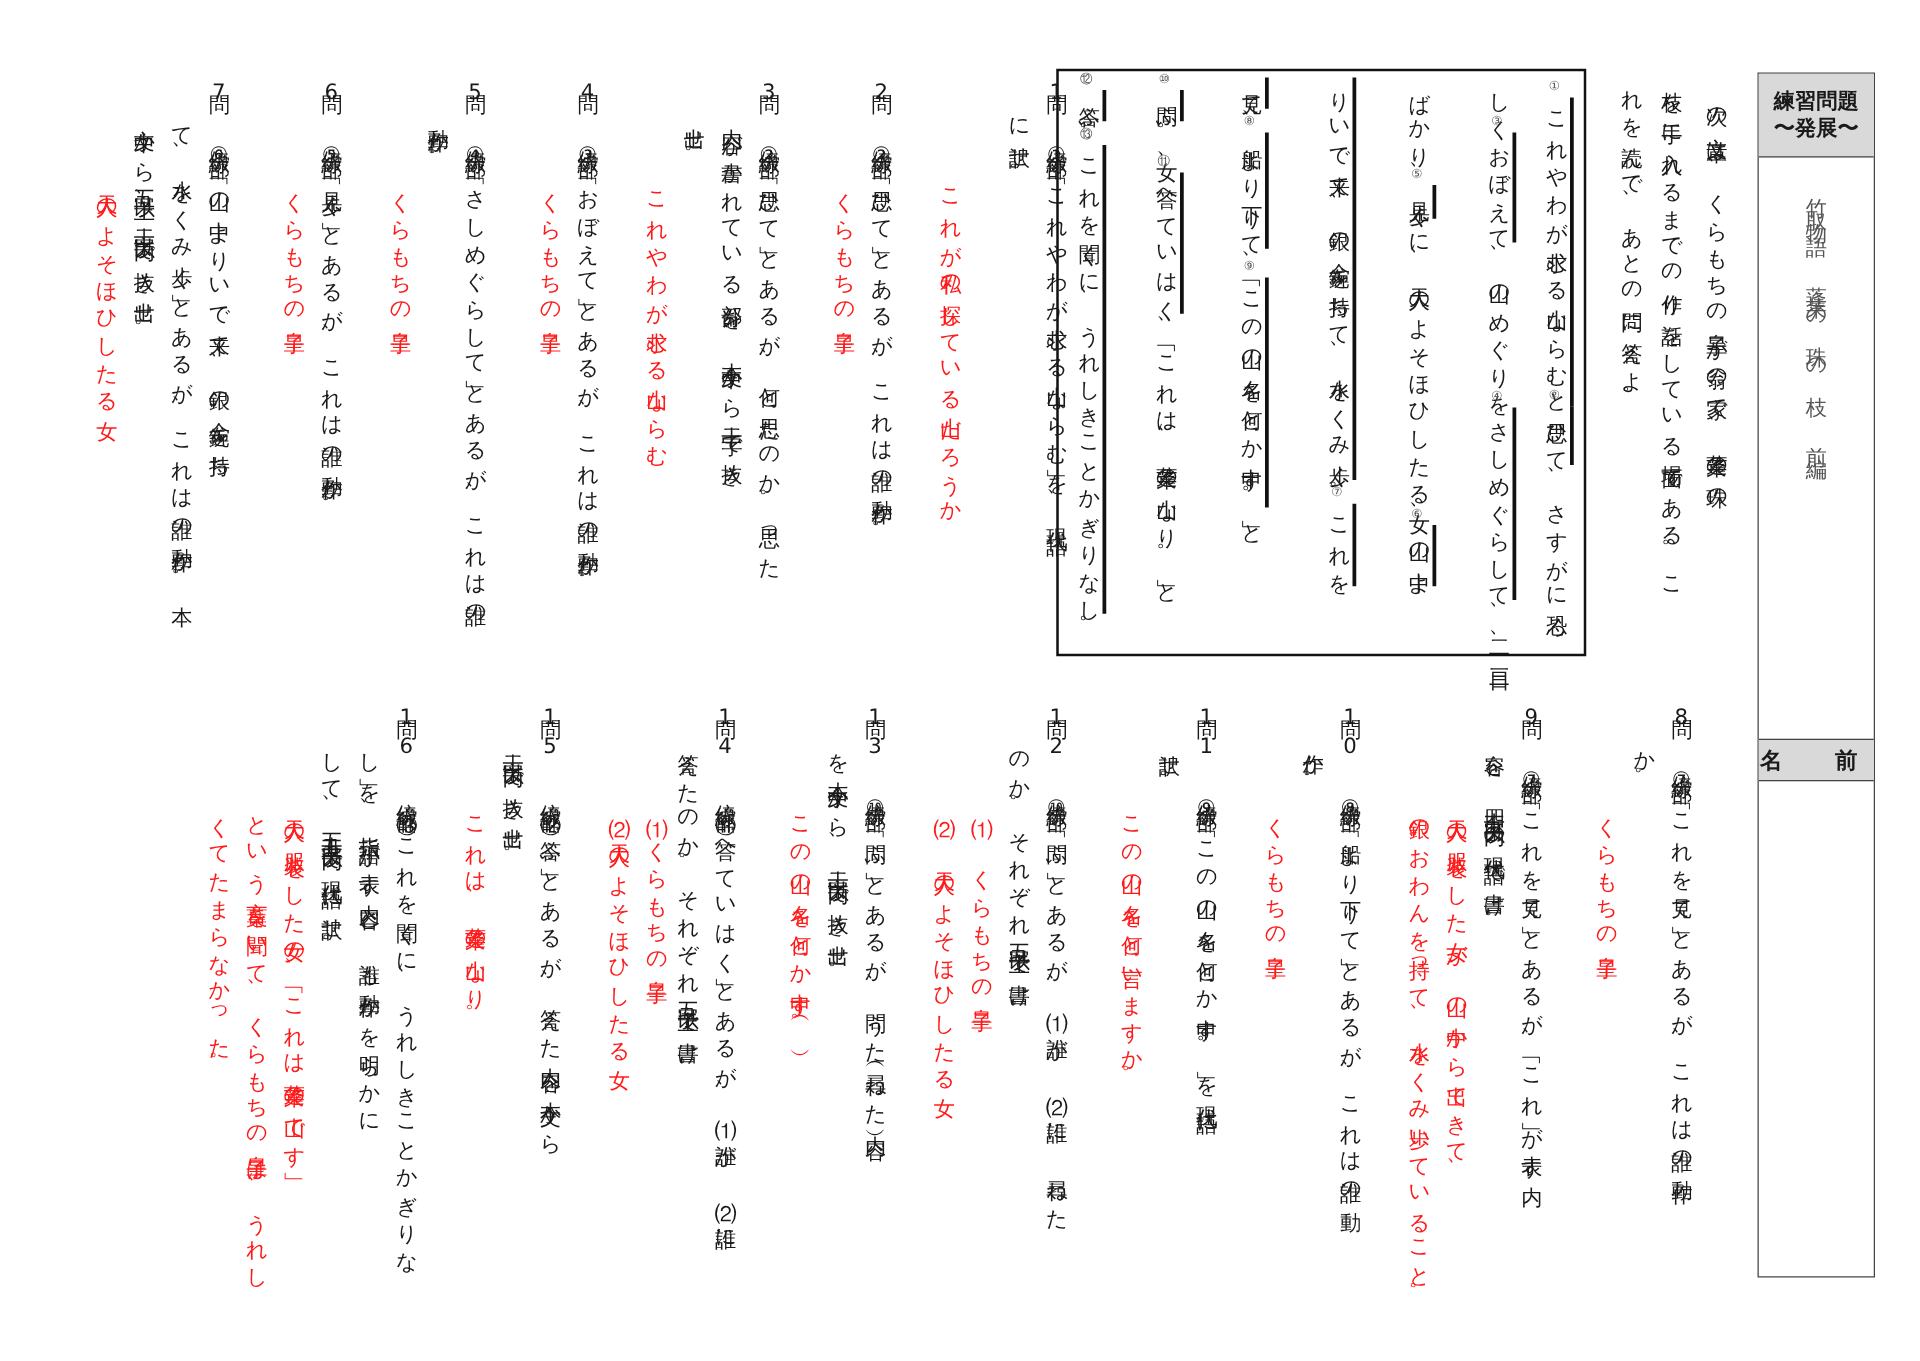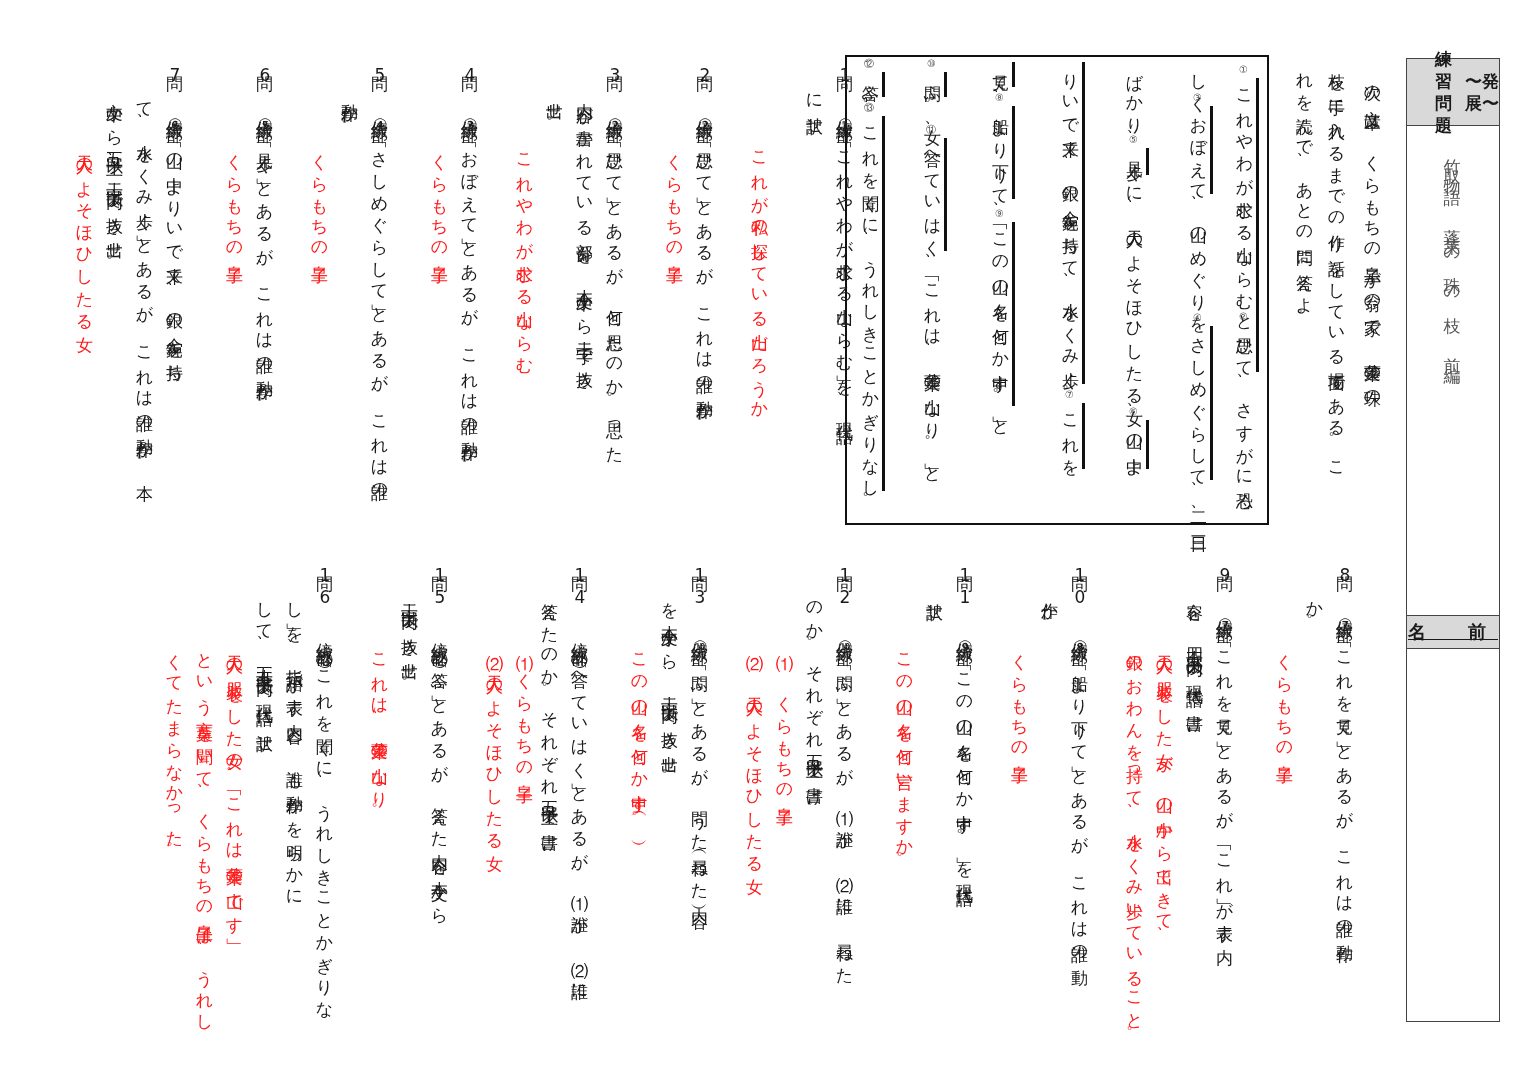--- a/index.html
+++ b/index.html
@@ -18,36 +18,36 @@
       white-space: nowrap;
     }
     .red { color: #ff1a1a; }
     
     .side {
       position: absolute; left: 1406px; top: 58px; width: 94px; height: 964px;
       border: 1.5px solid #444; box-sizing: border-box; background: #fff;
     }
     .side-head {
       background: #d9d9d9; border-bottom: 1.5px solid #444;
-      height: 66px; display: flex; flex-direction: row; align-items: center; justify-content: center;
-      font-family: "DejaVu Sans", sans-serif; font-weight: bold; font-size: 17px; line-height: 22px; padding-left: 28px;
+      height: 66px; display: flex; flex-direction: column; align-items: center; justify-content: center;
+      font-family: "DejaVu Sans", sans-serif; font-weight: bold; font-size: 17px; line-height: 22px;
     }
     .side-title {
       position: absolute; left: 0; right: 0; top: 86px; height: 480px;
       display: flex; justify-content: center;
     }
     .side-title span {
       writing-mode: vertical-rl; text-orientation: upright;
       font-size: 17px; letter-spacing: 10px; color: #555;
     }
     .name-head {
-      position: absolute; left: 0; right: 0; top: 556px; height: 32px;
+      position: absolute; left: 0; right: 0; top: 532px; height: 32px;
       background: #d9d9d9; border-top: 1.5px solid #444; border-bottom: 1.5px solid #444;
       display: flex; align-items: center; justify-content: center;
-      font-weight: bold; font-size: 18px; letter-spacing: 12px; text-decoration: underline;
+      font-weight: bold; font-size: 18px; letter-spacing: 12px;
     }
     
     .story {
       position: absolute; left: 845px; top: 55px; width: 424px; height: 470px;
       border: 2.5px solid #111; box-sizing: border-box;
     }
     .ul { border-right: 3px solid #111; padding-right: 1px; }
     .mark {
       position: relative;
     }

